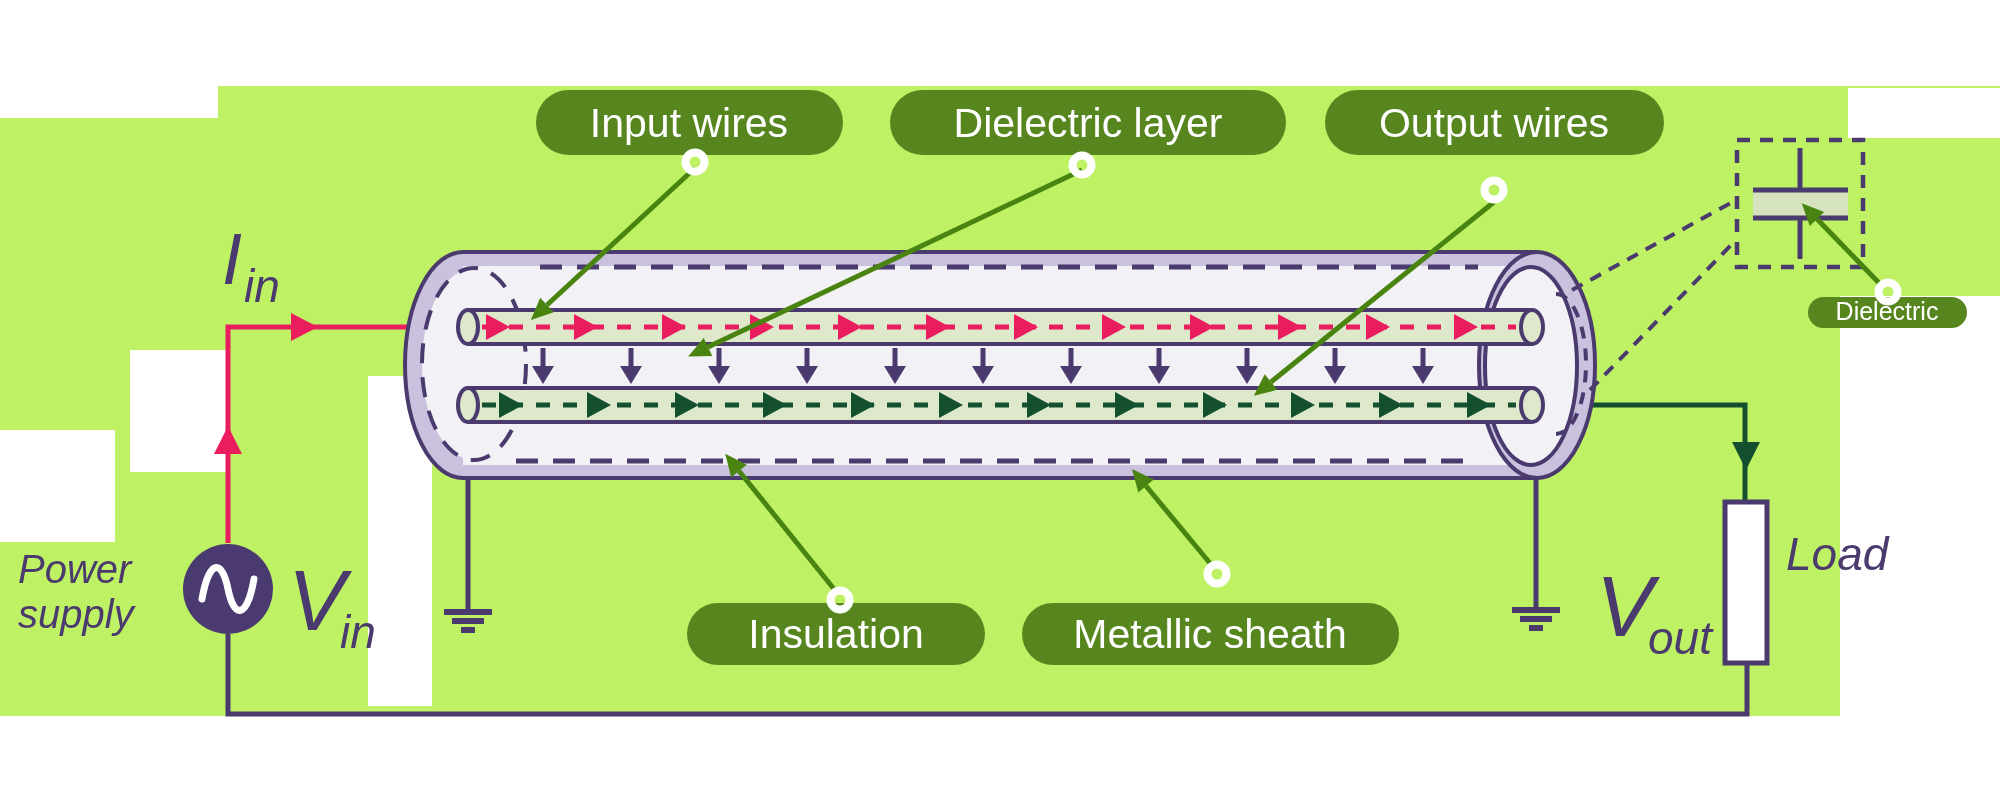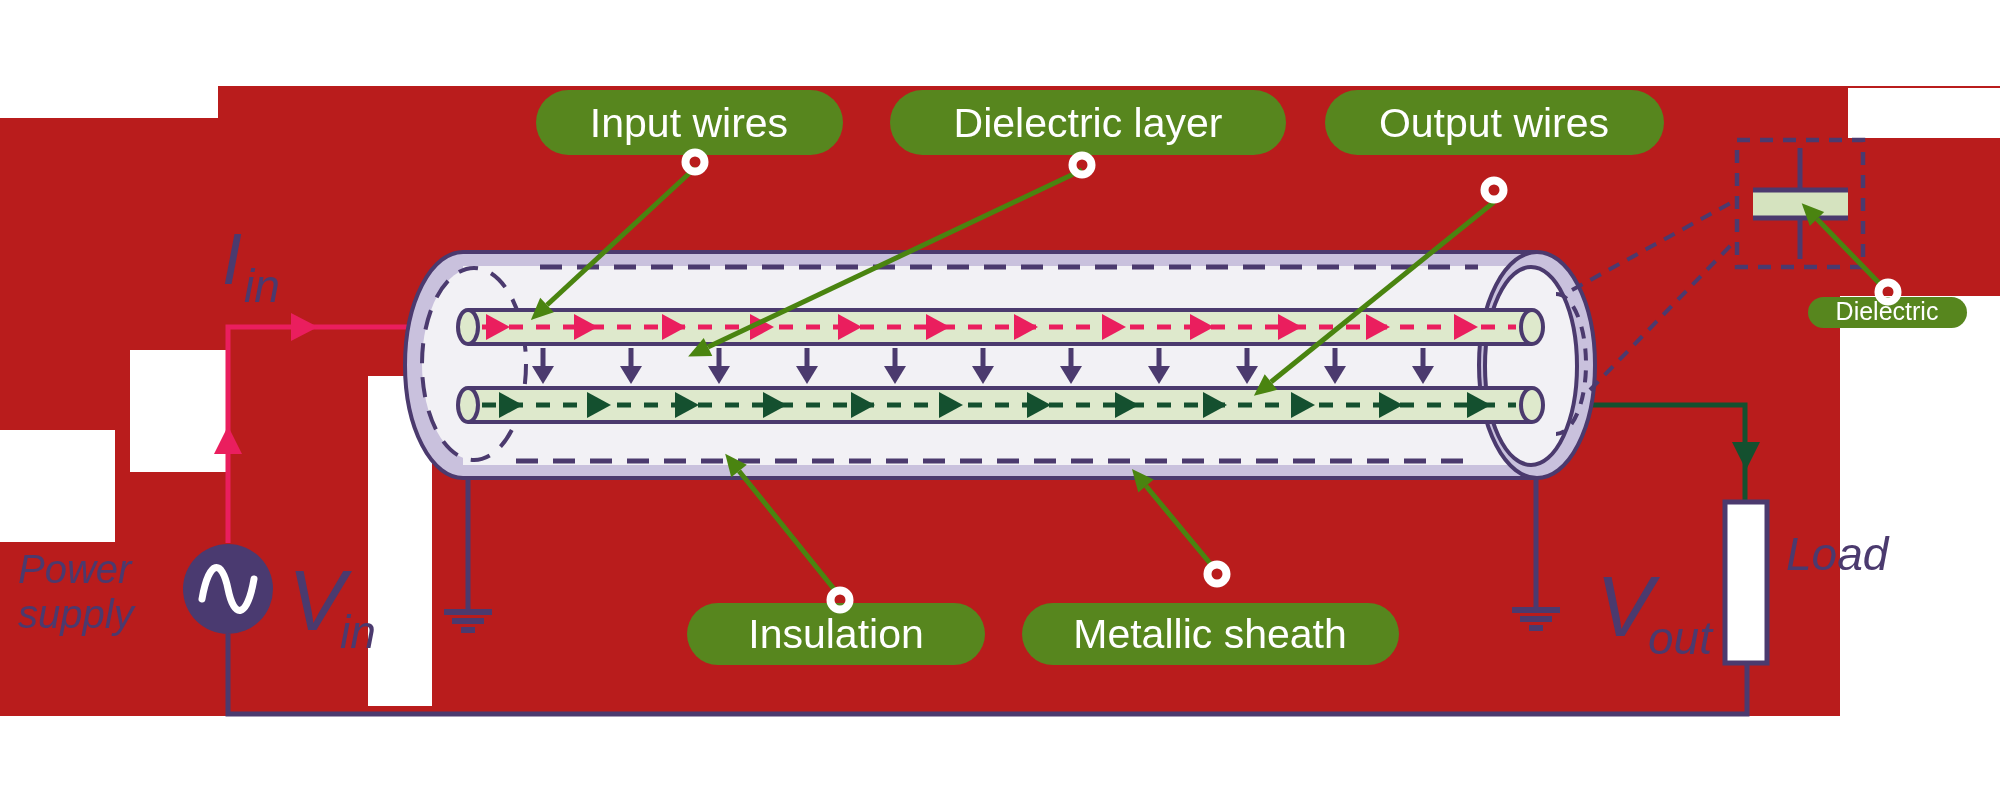--- a/index.html
+++ b/index.html
@@ -1,16 +1,16 @@
 <!DOCTYPE html>
 <html><head>
 <meta charset="utf-8">
 <style>
   html,body{margin:0;padding:0;background:#000;}
-  .stage{position:relative;width:2000px;height:810px;background:#b91c1c;overflow:hidden;
+  .stage{position:relative;width:2000px;height:810px;background:#bef264;overflow:hidden;
          font-family:"Liberation Sans", sans-serif;}
   svg{position:absolute;left:0;top:0;}
   text{font-family:"Liberation Sans", sans-serif;}
   .pill-text{fill:#ffffff;font-size:41px;}
   .pill-text-small{fill:#ffffff;font-size:25px;}
   .circuit-label{fill:#4b3a6e;font-style:italic;}
 </style>
 </head>
 <body>
 

